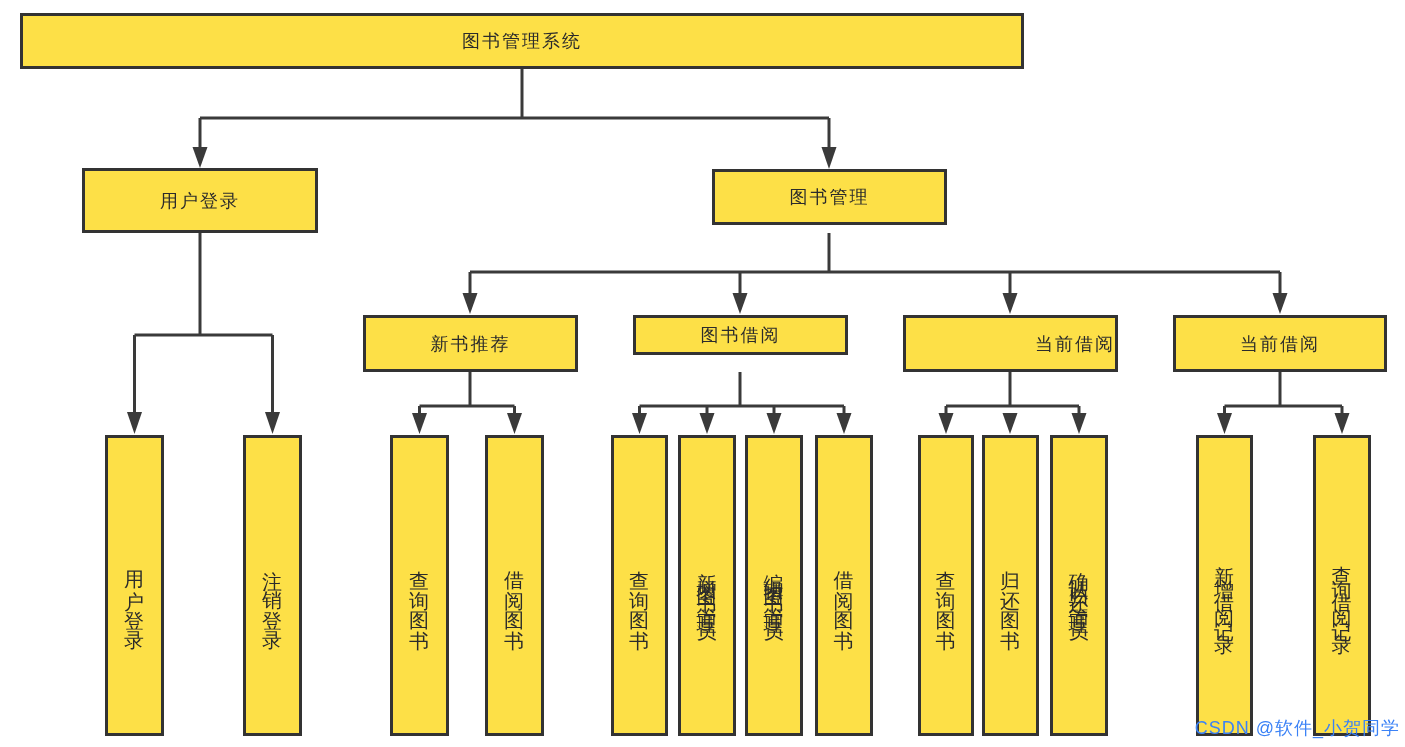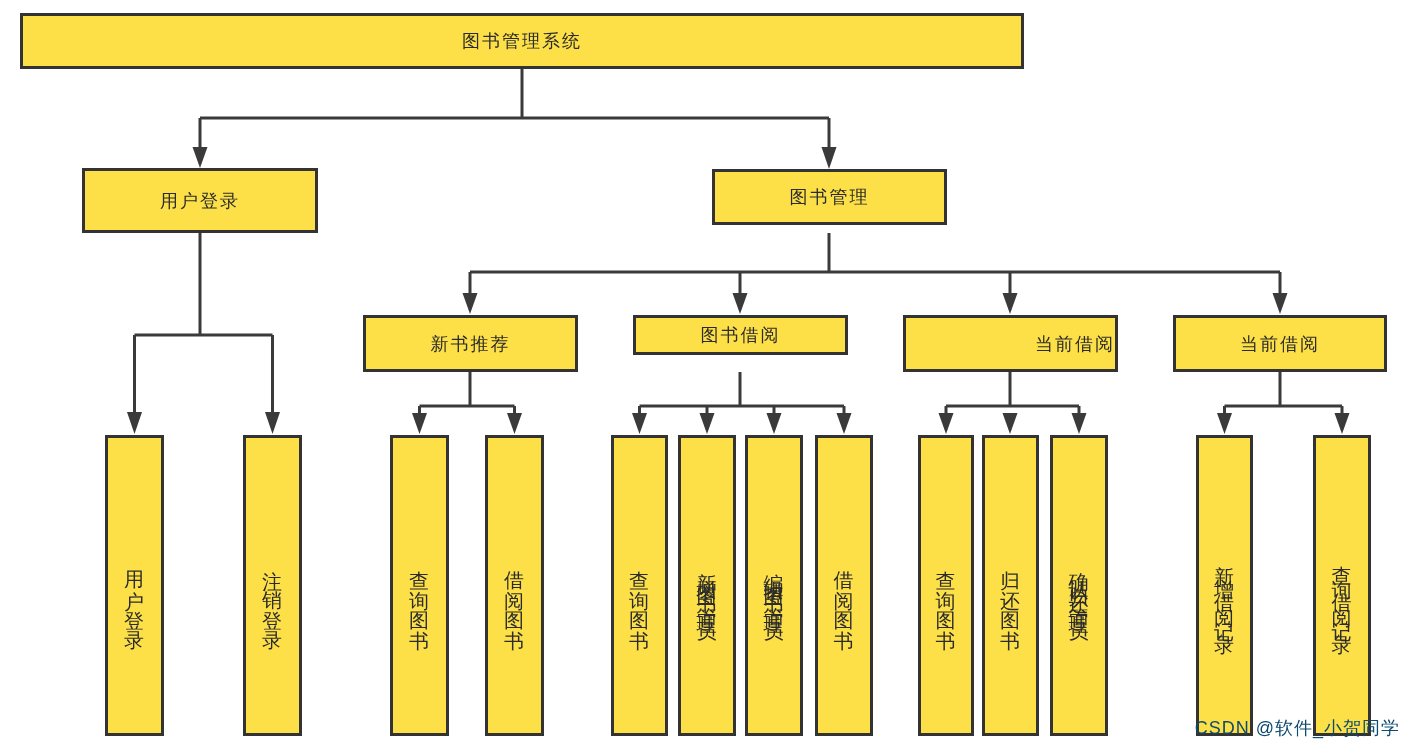--- a/index.html
+++ b/index.html
@@ -48,21 +48,21 @@
     line-height: 1;
   }
   .sp4 { letter-spacing: 20px; padding-top: 18px; }
   .sp6 { letter-spacing: 14px; padding-top: 12px; }
   .sp9 { letter-spacing: 7px;  padding-top: 6px;  }
   .watermark {
     position: absolute;
     top: 716px;
     right: 5px;
     font-size: 18px;
-    color: #0c4a6e;
+    color: #3b82f6;
     letter-spacing: 1px;
     white-space: nowrap;
   }
 </style>
 </head>
 <body>
 
 <div class="canvas">
 
   <svg class="connectors" width="1405" height="747" viewBox="0 0 1405 747">

